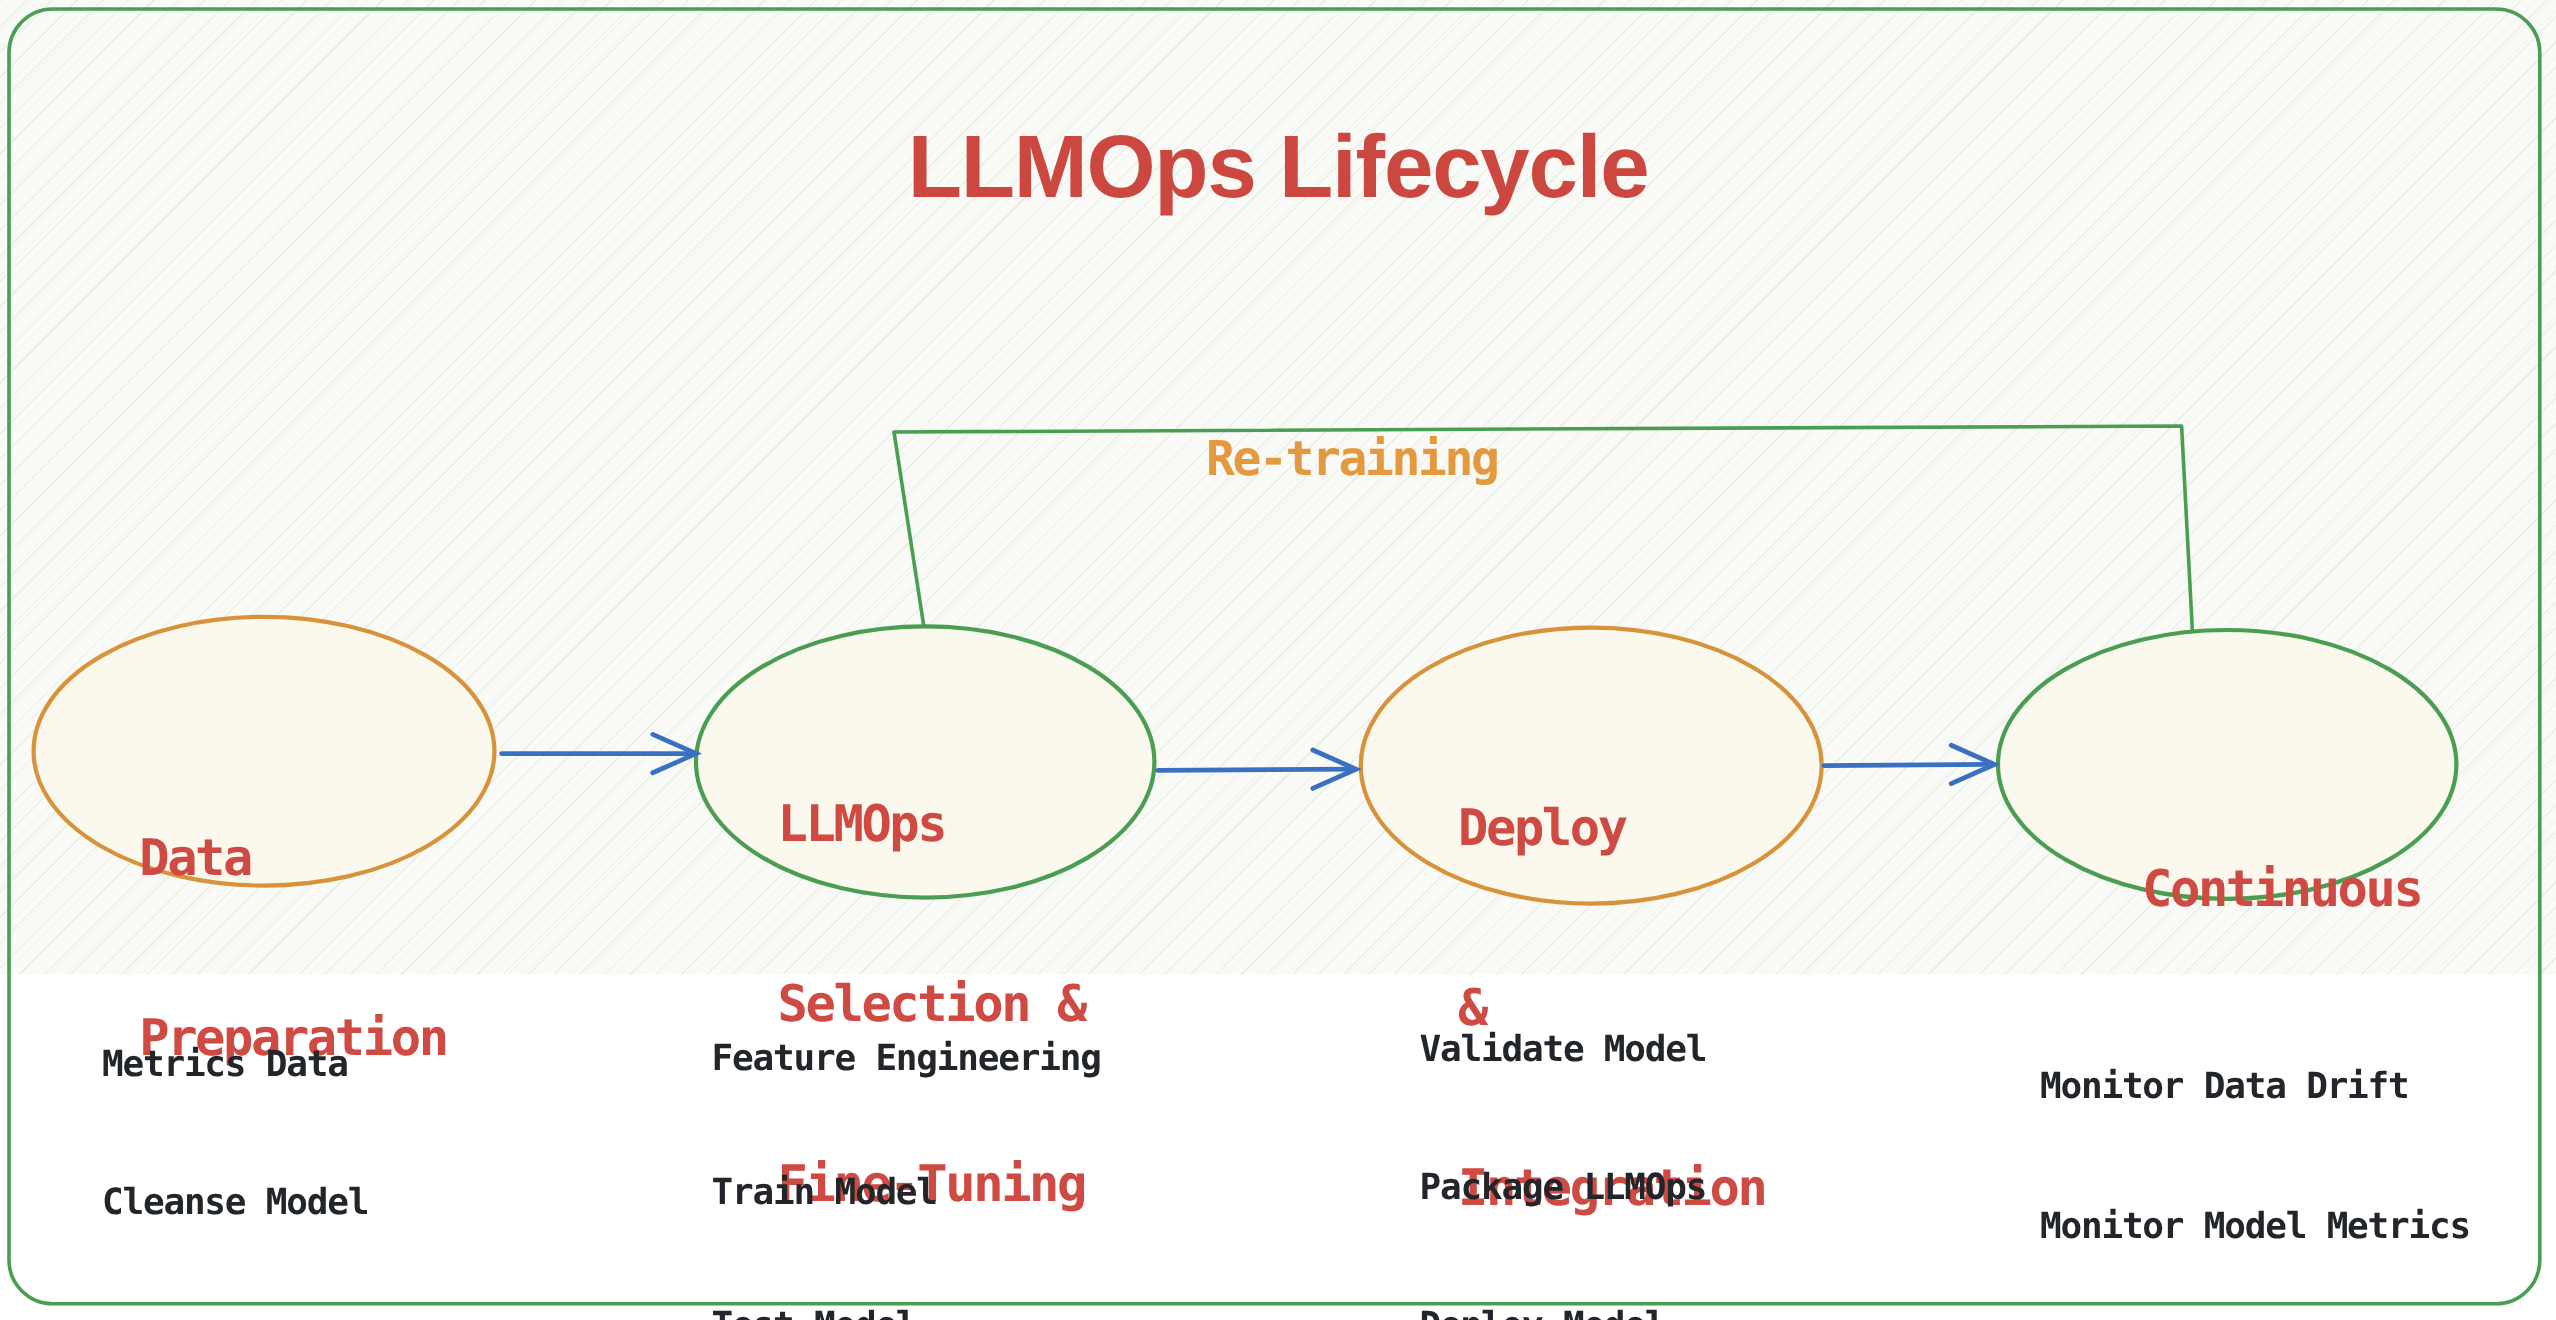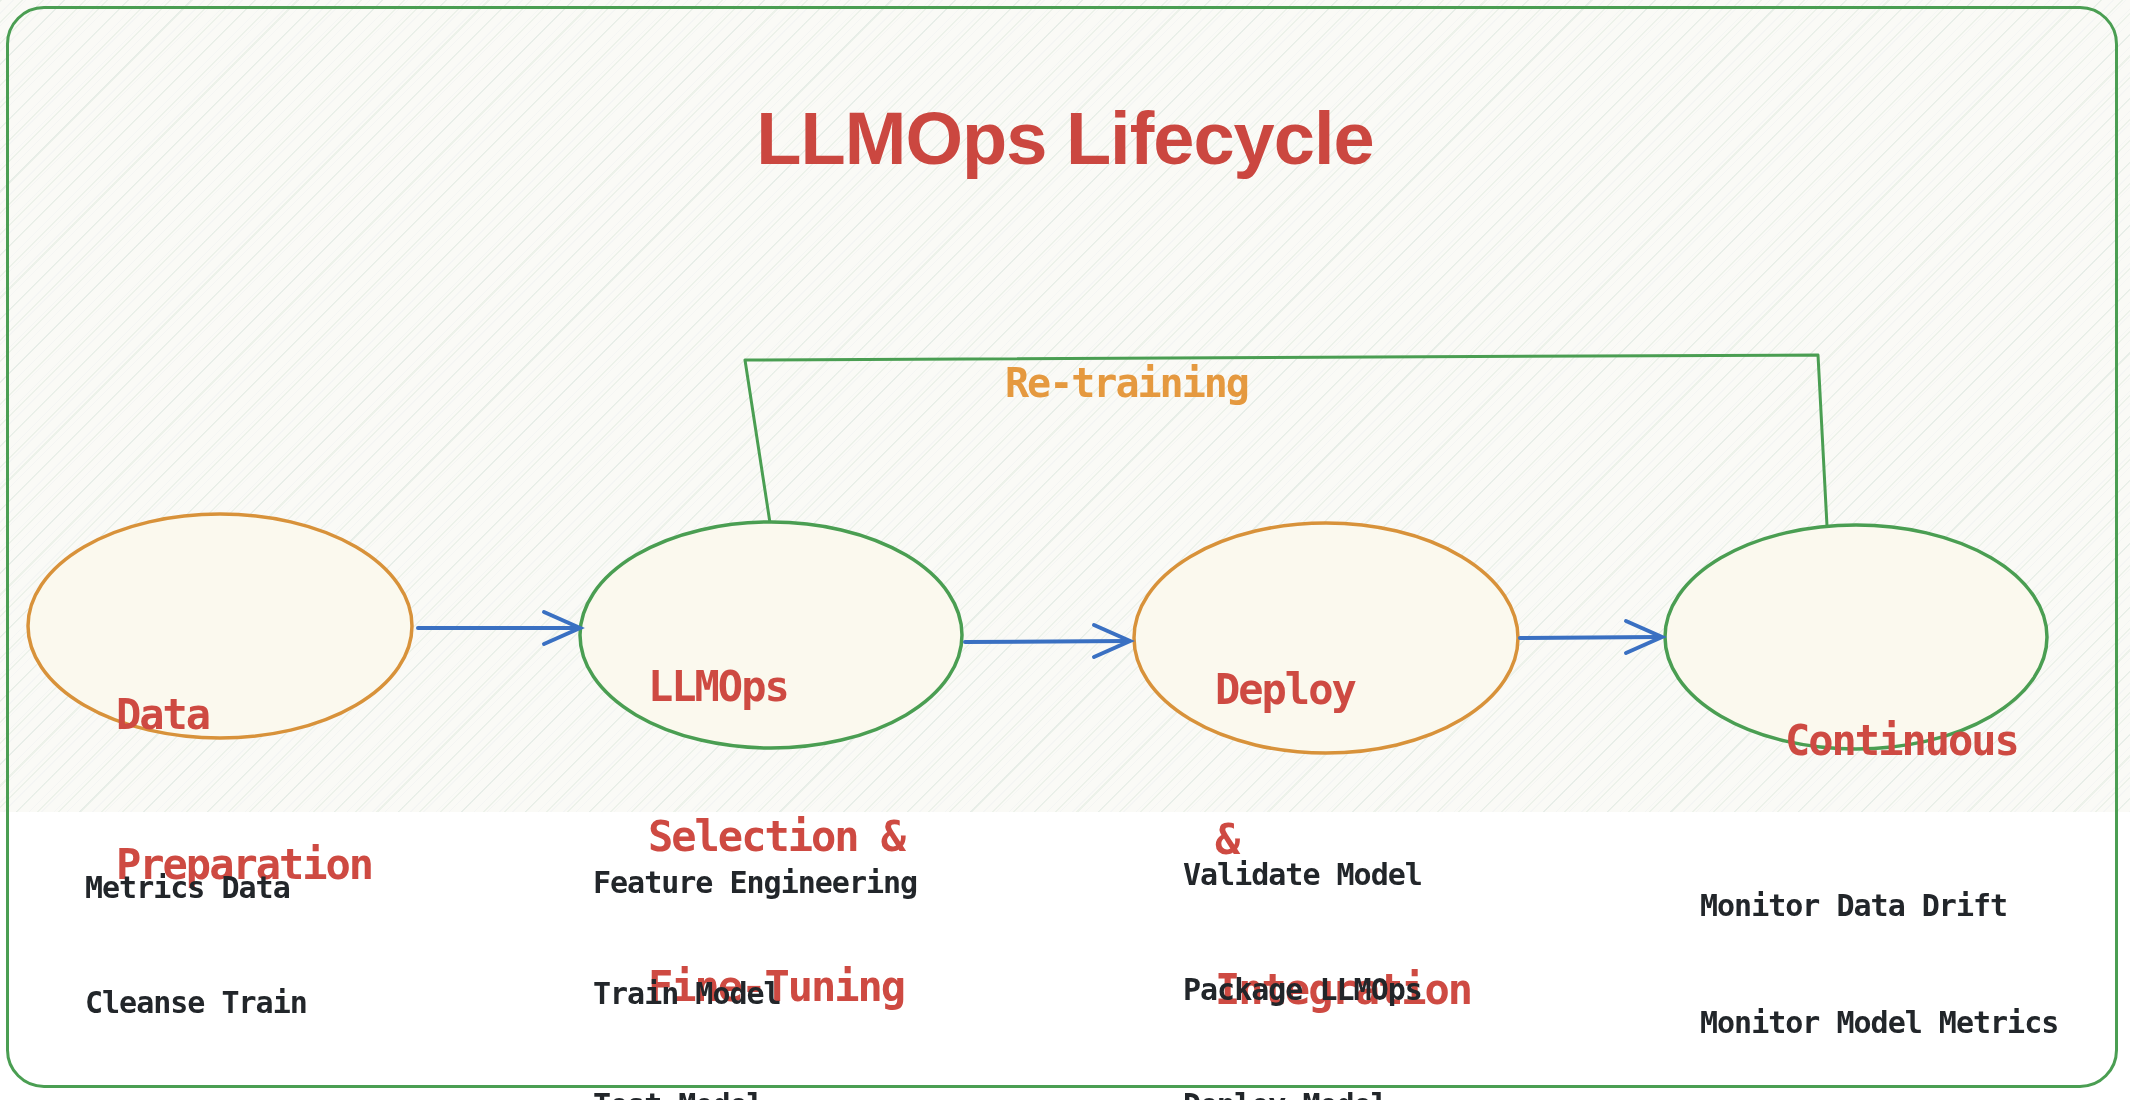--- a/index.html
+++ b/index.html
@@ -133,21 +133,21 @@
     <div>Deploy</div>
     <div>&amp;</div>
     <div>Integration</div>
   </div>
   <div class="node-label n4">
     <div>Continuous</div>
   </div>
 
   <div class="task-list l1">
     <div>Metrics Data</div>
-    <div>Cleanse Train</div>
+    <div>Cleanse Model</div>
     <div>Transform Data</div>
   </div>
   <div class="task-list l2">
     <div>Feature Engineering</div>
     <div>Train Model</div>
     <div>Test Model</div>
     
     
   </div>
   <div class="task-list l3">

